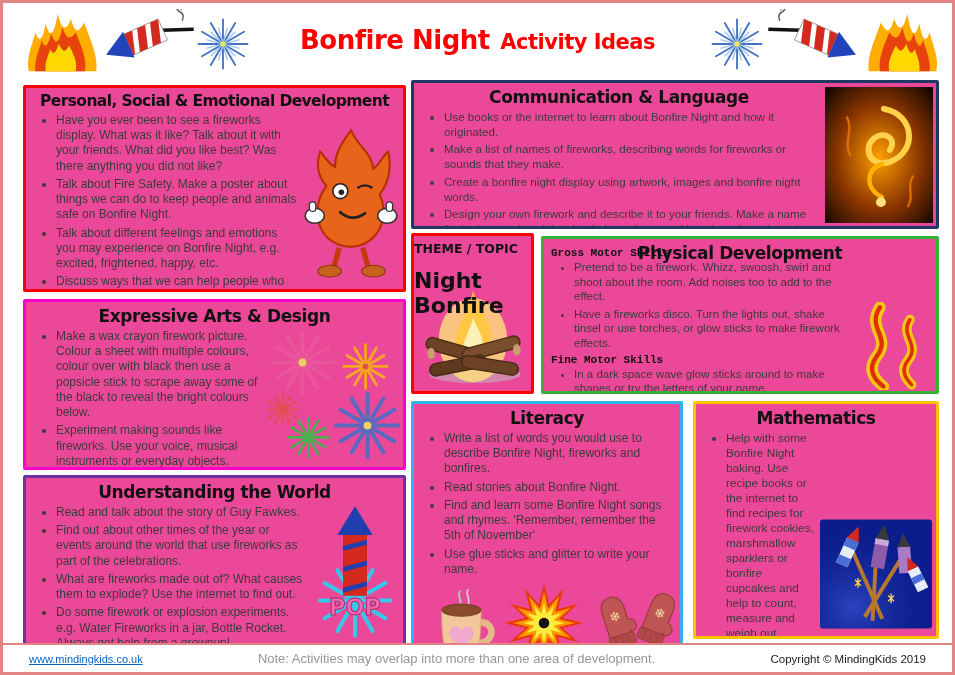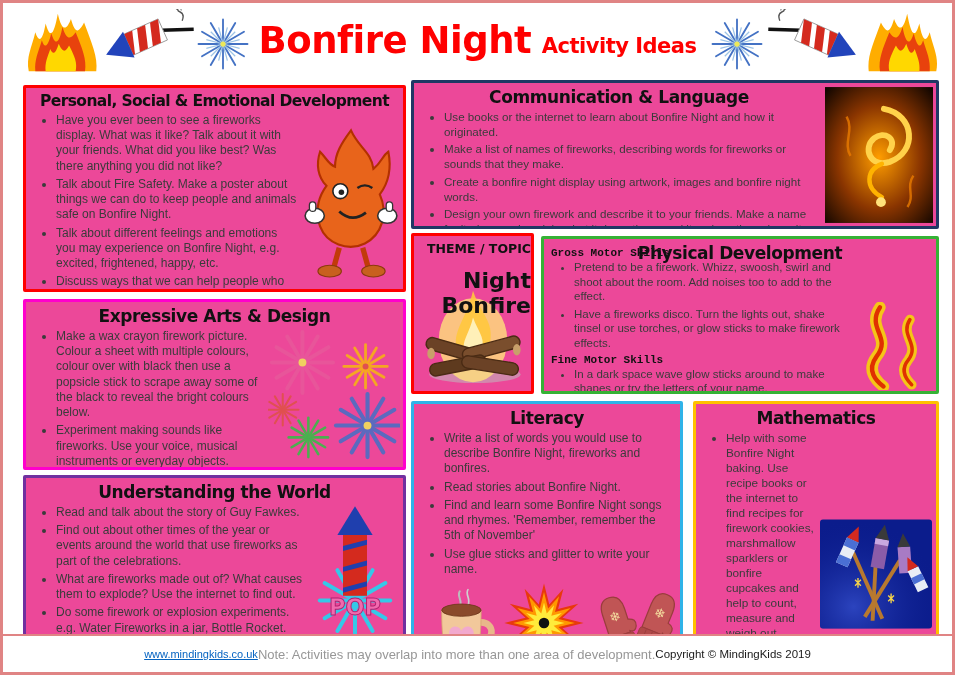--- a/index.html
+++ b/index.html
@@ -6,21 +6,21 @@
   html,body{background:#9a9a9a}
   .page{position:relative;width:955px;height:675px;background:#fff;
         border:3px solid #E08484;overflow:hidden;margin:0 auto;
         font-family:"Liberation Sans",sans-serif;color:#3b3b3b}
 
   
   .hdr-item{position:absolute}
   h1{position:absolute;left:50%;top:16px;transform:translateX(-50%);
      white-space:nowrap;color:#FF0000;font-family:"DejaVu Sans",sans-serif;
      font-weight:bold;letter-spacing:-.5px}
-  h1 .t1{font-size:37px}
+  h1 .t1{font-size:26px}
   h1 .t2{font-size:21px}
   .mirror{transform:scaleX(-1)}
 
   
   .box{position:absolute;background:#ec4899;overflow:hidden;border-radius:2px}
   .box h2{font-family:"DejaVu Sans",sans-serif;font-weight:bold;color:#111;
           text-align:center;font-size:17px;padding-top:4px;letter-spacing:-.4px}
   .box ul{margin:3px 8px 2px 14px;padding-left:16px;font-size:12px;line-height:1.27;color:#3b3b3b}
   .box li{margin-bottom:3px}
   .fimg{float:right;display:flex;align-items:center;justify-content:center}
@@ -28,21 +28,21 @@
   .psed{left:20px;top:82px;width:383px;height:207px;border:3px solid #FF0000}
   .psed h2{font-size:15.5px;letter-spacing:-.6px}
   .psed .fimg{width:100px;height:164px;margin:12px 2px 0 4px}
 
   .comm{left:408px;top:77px;width:528px;height:149px;border:3px solid #1F3864}
   .comm-inner{display:flex;height:100%}
   .comm-text{flex:1;min-width:0}
   .comm-text ul{font-size:11.6px;margin-right:4px}
   .comm-img{width:112px;display:flex;align-items:center;justify-content:center;padding-right:3px}
 
-  .theme{left:408px;top:230px;width:123px;height:161px;border:3px solid #FF0000;text-align:right}
+  .theme{left:408px;top:230px;width:123px;height:161px;border:3px solid #FF0000;text-align:left}
   .theme .tlabel{font-family:"DejaVu Sans",sans-serif;font-weight:bold;font-size:12.5px;
                  padding-top:5px;color:#111;position:relative;z-index:1}
   .theme .tword{font-family:"DejaVu Sans",sans-serif;font-weight:bold;font-size:22px;
                 color:#111;position:relative;z-index:1;line-height:1.15}
   .theme .tword2{margin-top:12px}
   .theme .bonfire{position:absolute;bottom:2px;left:50%;transform:translateX(-50%);z-index:0}
 
   .phys{left:538px;top:233px;width:398px;height:158px;border:3px solid #35B235}
   .phys .mlabel{font-family:Liberation Mono, monospace;font-weight:bold;font-size:11px;
                 color:#111;margin-left:7px}
@@ -58,22 +58,22 @@
              justify-content:space-around;align-items:flex-end;padding:0 8px}
 
   .uw{left:20px;top:472px;width:383px;height:178px;border:3px solid #7030A0}
   .uw .fimg{width:92px;height:138px;margin:0 2px 0 2px}
 
   .math{left:690px;top:398px;width:246px;height:238px;border:3px solid #FFC000}
   .math ul{font-size:11.8px}
   .math .fimg{width:116px;height:112px;margin:90px 2px 0 4px}
 
   
-  .footer{position:absolute;left:0;right:0;bottom:0;height:38px;border-top:2px solid #E08484;
-          display:flex;justify-content:center;align-items:center;padding:0 26px;background:#fff}
+  .footer{position:absolute;left:0;right:0;bottom:0;height:29px;border-top:2px solid #E08484;
+          display:flex;justify-content:space-between;align-items:center;padding:0 26px;background:#fff}
   .footer a{color:#0563C1;font-size:11px;text-decoration:underline}
   .footer .note{color:#979797;font-size:13px}
   .footer .copy{color:#1a1a1a;font-size:11.5px}
 </style>
 </head>
 <body>
 
 <div class="page">
 
   <div class="hdr-item" style="left:22px;top:8px">

